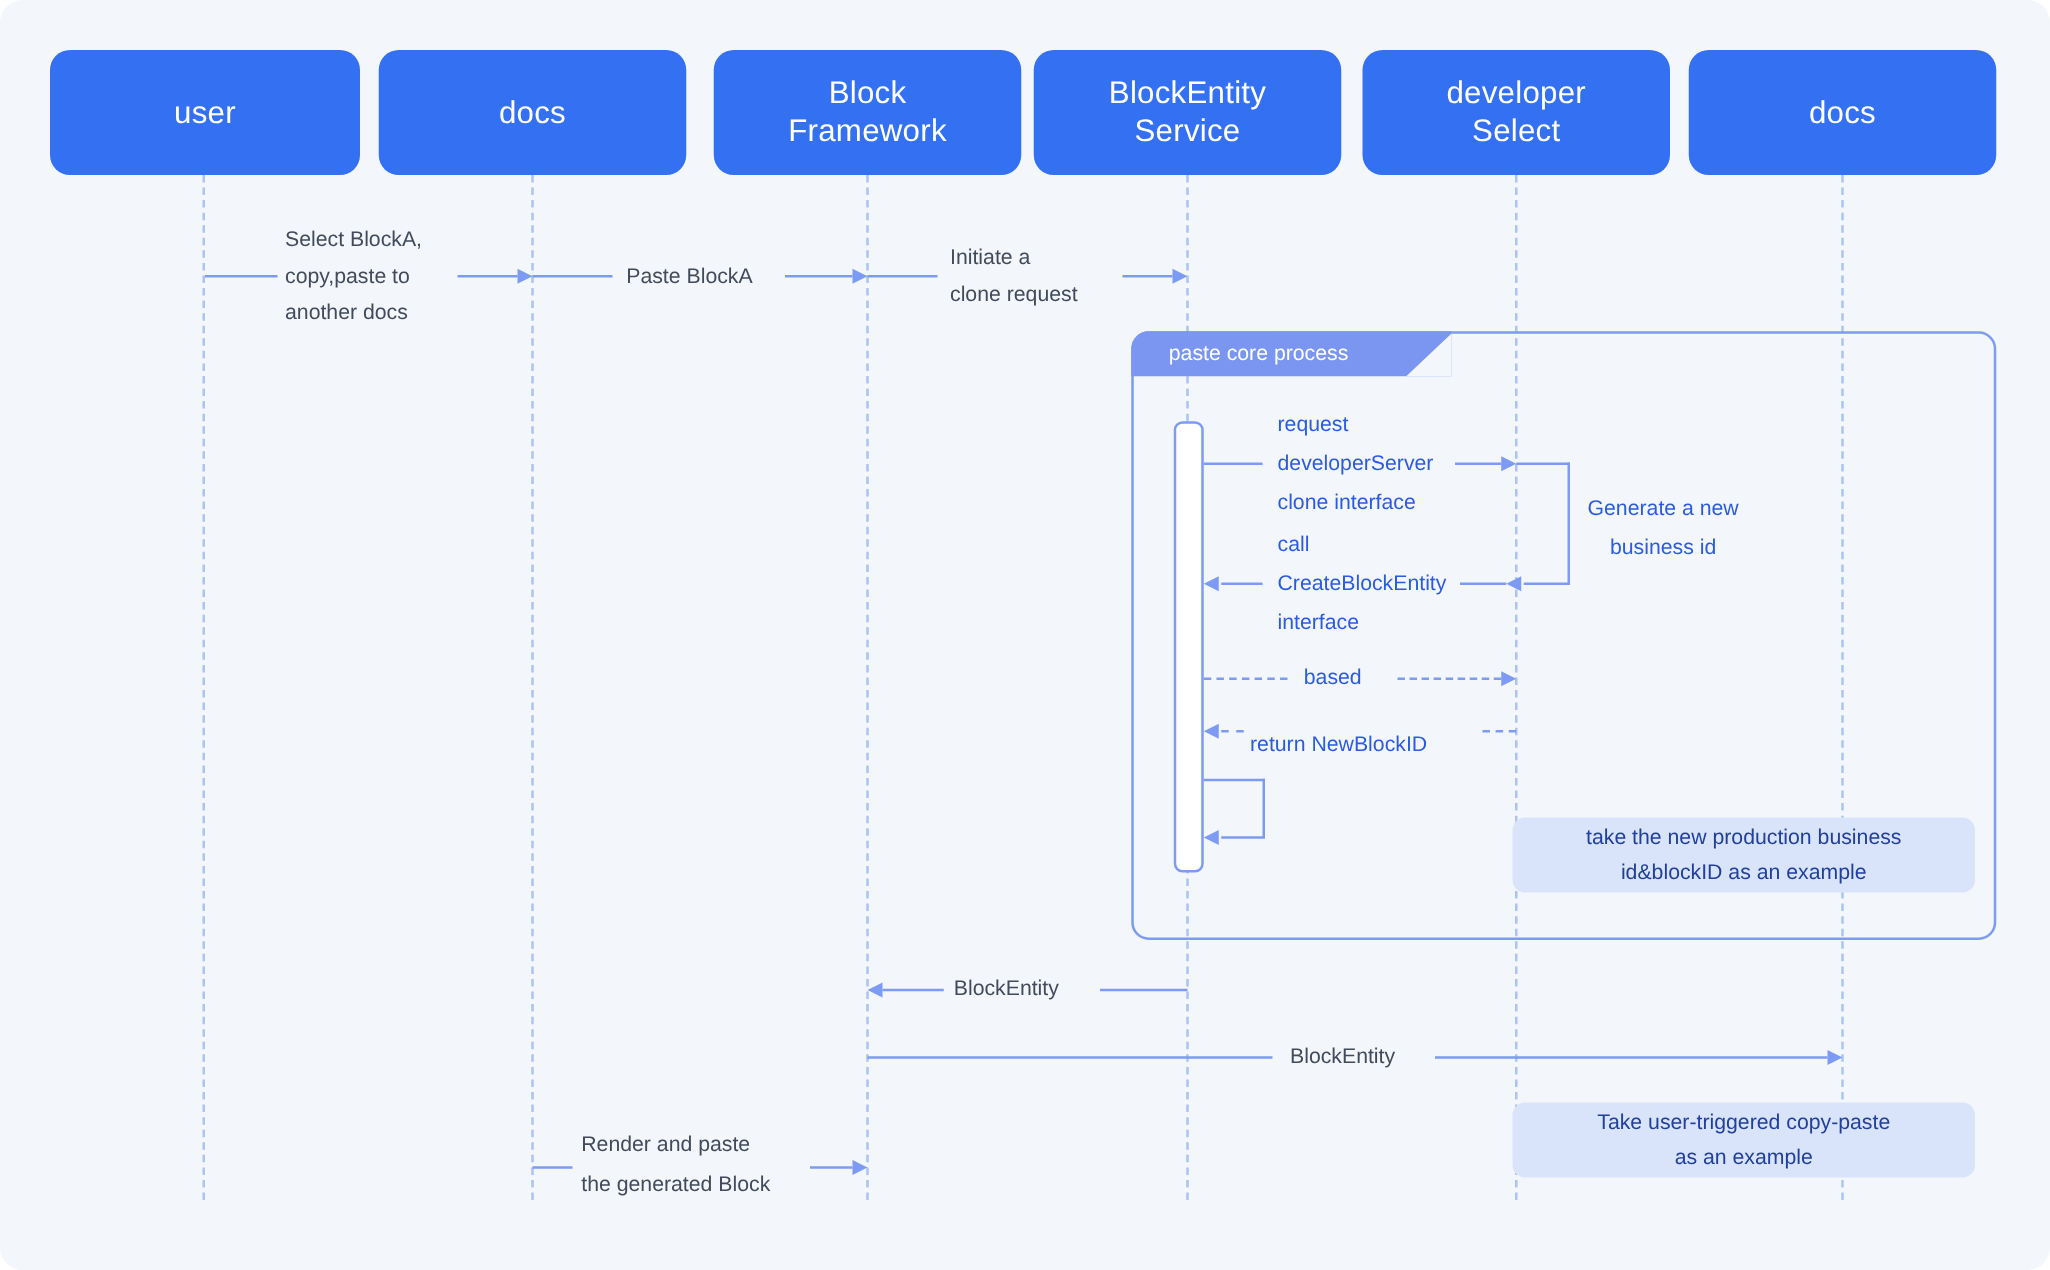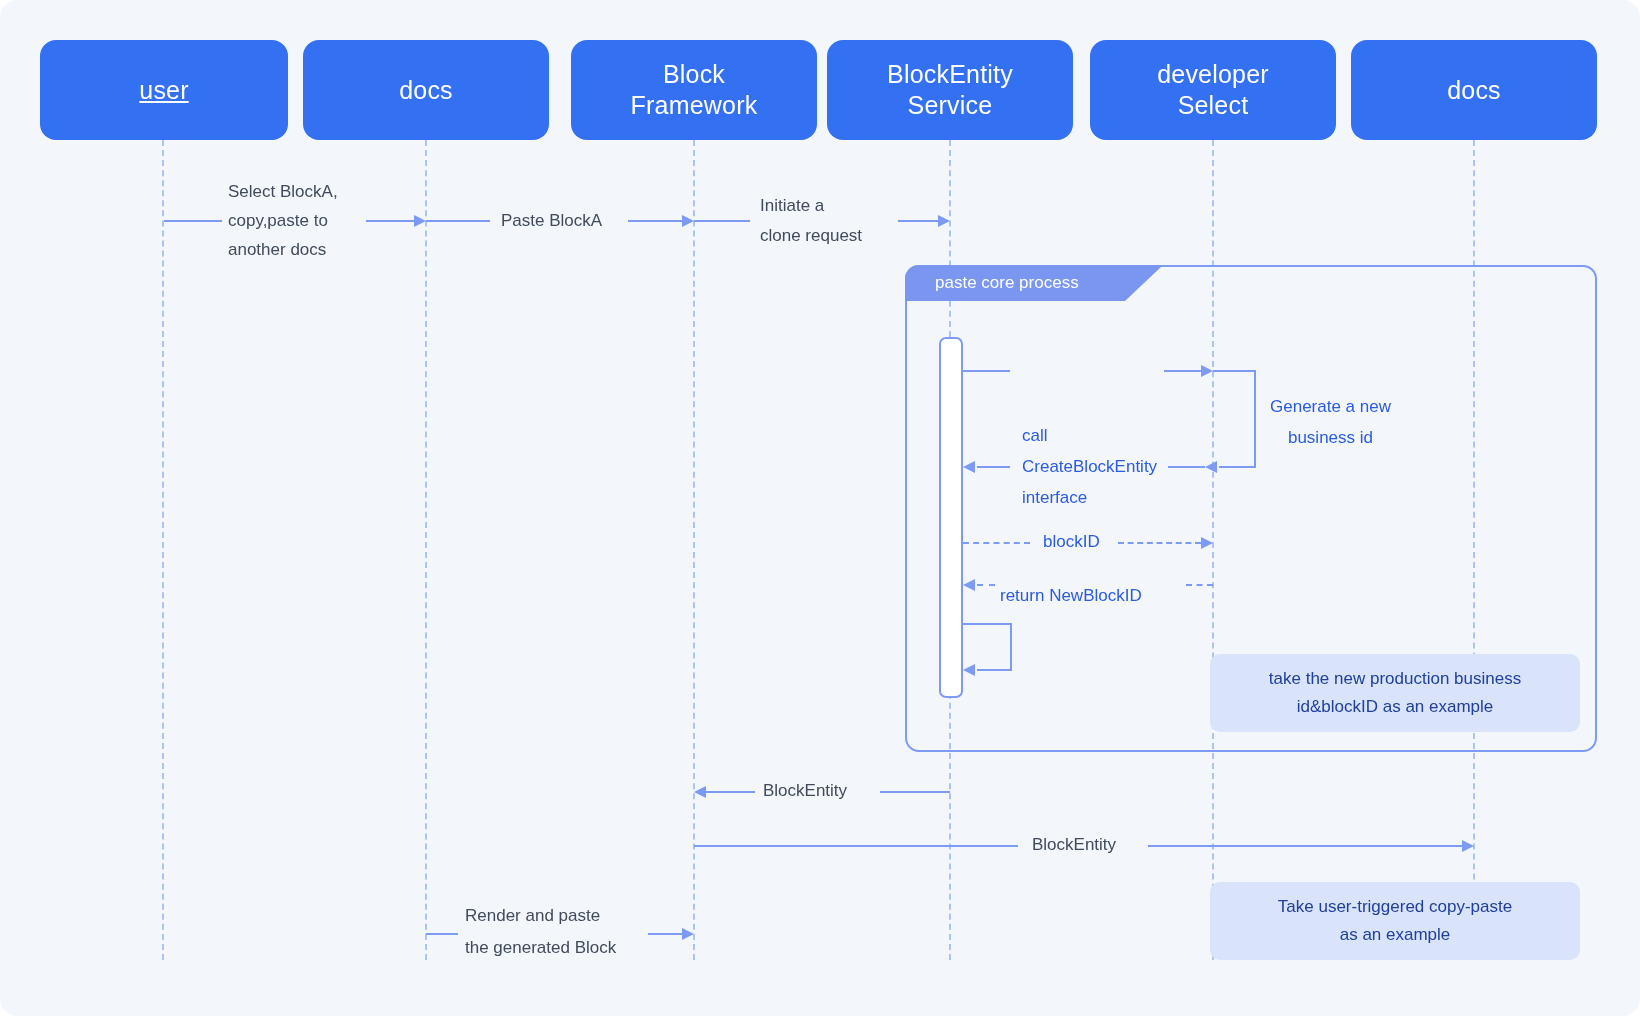--- a/index.html
+++ b/index.html
@@ -29,30 +29,30 @@
          border:2px solid var(--frame-border,#7d9bf5);border-radius:14px;}
   .frame-tab{position:absolute;left:905px;top:265px;width:256px;height:36px;box-sizing:border-box;
          background:var(--frame-tab,#7b96f1);border-radius:14px 0 0 0;color:#ffffff;
          font-size:17px;line-height:36px;padding-left:30px;}
   .frame-tab-notch{position:absolute;left:1125px;top:267px;width:0;height:0;
          border-left:36px solid transparent;border-bottom:34px solid var(--background,#f3f6fa);}
 
   .activation{position:absolute;left:939px;top:337px;width:20px;height:357px;
          background:#ffffff;border:2px solid var(--arrow,#7d9bf5);border-radius:7px;}
 
-  .note{position:absolute;left:1210px;width:370px;height:78px;background:var(--note-fill,#d9e4fb);
+  .note{position:absolute;left:1210px;width:370px;height:60px;background:var(--note-fill,#d9e4fb);
         border-radius:10px;color:var(--note-text,#21409c);font-size:17px;line-height:28px;
         display:flex;align-items:center;justify-content:center;text-align:center;white-space:pre-line;}
 </style>
 </head>
 <body>
 
 <div class="canvas">
 
-  <div class="actor" style="left:40px;width:248px;text-decoration:underline;">user</div>
+  <div class="actor" style="left:40px;width:248px;">user</div>
   <div class="actor" style="left:303px;width:246px;">docs</div>
   <div class="actor" style="left:571px;width:246px;">Block
 Framework</div>
   <div class="actor" style="left:827px;width:246px;">BlockEntity
 Service</div>
   <div class="actor" style="left:1090px;width:246px;">developer
 Select</div>
   <div class="actor" style="left:1351px;width:246px;">docs</div>
 
   <div class="lifeline" style="left:162px;"></div>
@@ -79,39 +79,42 @@
   <div class="hline" style="left:426px;top:220px;width:64px;"></div>
   <div class="hline" style="left:628px;top:220px;width:54px;"></div>
   <div class="ah r" style="left:682px;top:215px;"></div>
 
   <div class="msg-label dark lh30" style="left:760px;top:191px;">Initiate a
 clone request</div>
   <div class="hline" style="left:694px;top:220px;width:56px;"></div>
   <div class="hline" style="left:898px;top:220px;width:40px;"></div>
   <div class="ah r" style="left:938px;top:215px;"></div>
 
+  <div class="msg-label blue lh31" style="left:1022px;top:324px;">request
+developerServer
+clone interface</div>
   <div class="hline" style="left:963px;top:370px;width:47px;"></div>
   <div class="hline" style="left:1164px;top:370px;width:37px;"></div>
   <div class="ah r" style="left:1201px;top:365px;"></div>
 
   <div class="hline" style="left:1213px;top:370px;width:43px;"></div>
   <div class="vline" style="left:1254px;top:370px;height:97px;"></div>
   <div class="hline" style="left:1219px;top:466px;width:37px;"></div>
   <div class="ah l" style="left:1205px;top:461px;"></div>
   <div class="msg-label blue lh31" style="left:1270px;top:391px;text-align:center;">Generate a new
 business id</div>
 
   <div class="msg-label blue lh31" style="left:1022px;top:420px;">call
 CreateBlockEntity
 interface</div>
   <div class="ah l" style="left:963px;top:461px;"></div>
   <div class="hline" style="left:977px;top:466px;width:33px;"></div>
   <div class="hline" style="left:1168px;top:466px;width:37px;"></div>
 
-  <div class="msg-label blue" style="left:1043px;top:527px;">blockID</div>
+  <div class="msg-label blue" style="left:1043px;top:527px;">based</div>
   <div class="hline dashed" style="left:963px;top:542px;width:67px;"></div>
   <div class="hline dashed" style="left:1118px;top:542px;width:83px;"></div>
   <div class="ah r" style="left:1201px;top:537px;"></div>
 
   <div class="ah l" style="left:963px;top:579px;"></div>
   <div class="hline dashed" style="left:977px;top:584px;width:18px;"></div>
   <div class="msg-label blue" style="left:1000px;top:581px;">return NewBlockID</div>
   <div class="hline dashed" style="left:1186px;top:584px;width:27px;"></div>
 
   <div class="hline" style="left:963px;top:623px;width:49px;"></div>

